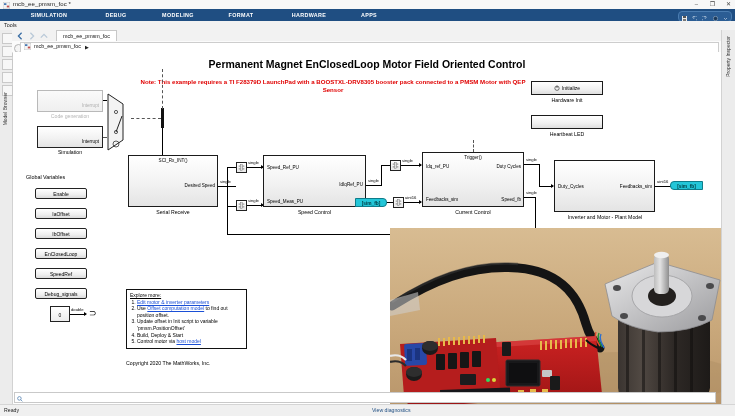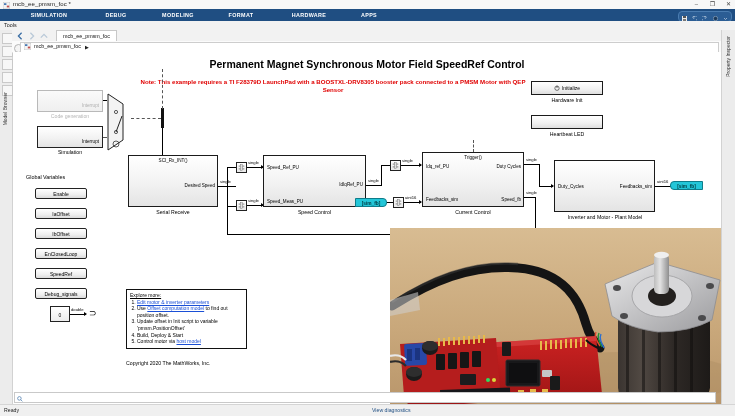--- a/index.html
+++ b/index.html
@@ -235,21 +235,21 @@
         <rect x="1" y="1.2" width="2.4" height="1.8" fill="#4a7ab5"></rect>
         <rect x="3.8" y="3.6" width="2.4" height="1.8" fill="#c0504d"></rect>
       </svg>
     </span>
     <span class="crumb-text">mcb_ee_pmsm_foc</span>
     <span class="crumb-arrow">▶</span>
   </div>
 
   <div class="canvas">
 
-    <div class="diag-title">Permanent Magnet Synchronous Motor Field SpeedRef Control</div>
+    <div class="diag-title">Permanent Magnet EnClosedLoop Motor Field Oriented Control</div>
     <div class="diag-note">Note: This example requires a TI F28379D LaunchPad with a BOOSTXL-DRV8305 booster pack connected to a PMSM Motor with QEP Sensor</div>
 
     <div class="blk grey" style="left:24px;top:38px;width:66px;height:22px;">
       <span class="inner-lbl" style="right:3px;bottom:3px;color:#b0b0b0;">Interrupt</span>
     </div>
     <div class="blk-cap" style="left:24px;top:61px;width:66px;color:#b5b5b5;">Code generation</div>
 
     <div class="blk" style="left:24px;top:74px;width:66px;height:22px;">
       <span class="inner-lbl" style="right:3px;bottom:3px;">Interrupt</span>
     </div>

